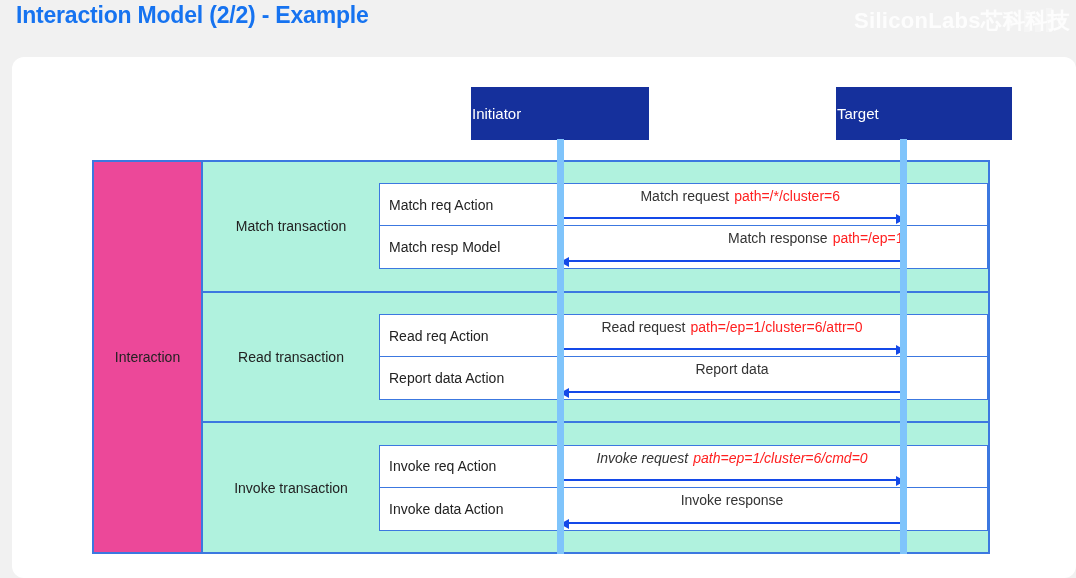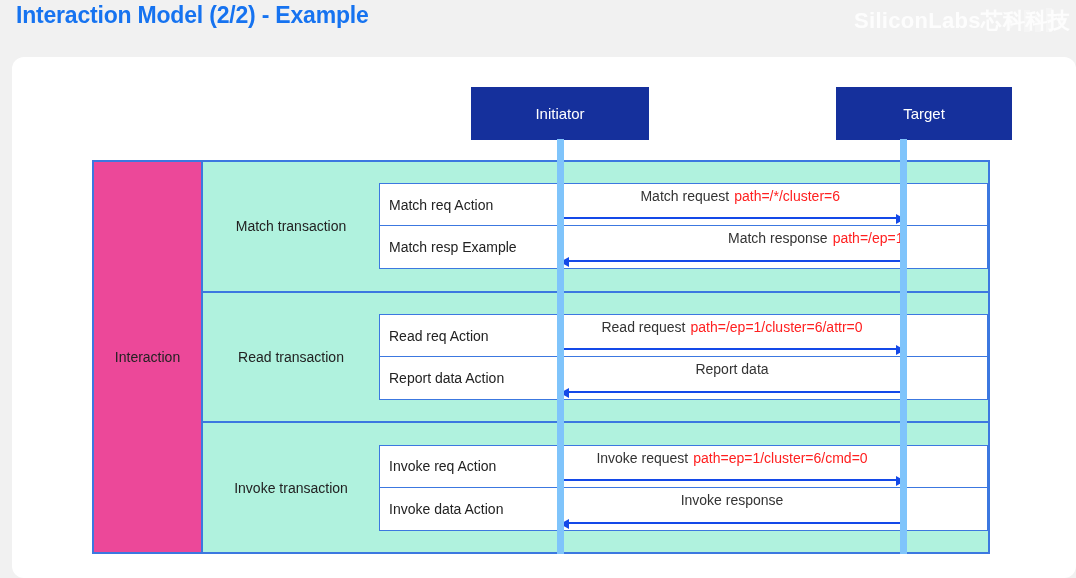--- a/index.html
+++ b/index.html
@@ -33,21 +33,21 @@
   
   #slide-card{
     position:absolute;left:12px;top:57px;
     width:1064px;height:521px;
     background:#ffffff;border-radius:12px;
   }
 
   
   .node-box{
     position:absolute;background:#15309c;
-    display:flex;align-items:center;justify-content:center;
+    display:flex;align-items:center;justify-content:flex-start;
     color:#ffffff;font-size:15px;
     box-shadow:0 0 0 1px #15309c;
   }
   #node-initiator{left:472px;top:88px;width:176px;height:51px;}
   #node-target{left:816px;top:88px;width:174px;height:51px;margin-left:21px;}
 
   .lifeline{
     position:absolute;width:7px;background:#7fc4fb;z-index:6;
   }
   #lifeline-initiator{left:557px;top:139px;height:415px;}
@@ -172,21 +172,21 @@
         <div class="transaction-label">Match transaction</div>
         <div class="action-stack">
           <div class="action-row">
             <div class="action-name">Match req Action</div>
             <div class="msg-area">
               <div class="msg-label" style="left: 17px; right: 83.5px;"><span>Match request</span><span class="gap"></span><span class="path">path=/*/cluster=6</span></div>
               <div class="arrow right" style="bottom: 6px; left: 0.5px; right: 83.5px;"></div>
             </div>
           </div>
           <div class="action-row">
-            <div class="action-name">Match resp Example</div>
+            <div class="action-name">Match resp Model</div>
             <div class="msg-area">
               <div class="msg-label" style="left: 0.5px; right: 83.5px; text-align: right;"><span>Match response</span><span class="gap"></span><span class="path">path=/ep=1</span></div>
               <div class="arrow left" style="bottom: 6px; left: 0.5px; right: 83.5px;"></div>
             </div>
           </div>
         </div>
       </div>
       <div class="transaction-row">
         <div class="transaction-label">Read transaction</div>
         <div class="action-stack">
@@ -205,21 +205,21 @@
             </div>
           </div>
         </div>
       </div>
       <div class="transaction-row">
         <div class="transaction-label">Invoke transaction</div>
         <div class="action-stack">
           <div class="action-row">
             <div class="action-name">Invoke req Action</div>
             <div class="msg-area">
-              <div class="msg-label" style="left: 0.5px; right: 83.5px;"><span>Invoke request</span><span class="gap"></span><span class="path">path=ep=1/cluster=6/cmd=0</span></div>
+              <div class="msg-label" style="left: 0.5px; right: 83.5px; font-style: italic;"><span>Invoke request</span><span class="gap"></span><span class="path">path=ep=1/cluster=6/cmd=0</span></div>
               <div class="arrow right" style="bottom: 6px; left: 0.5px; right: 83.5px;"></div>
             </div>
           </div>
           <div class="action-row">
             <div class="action-name">Invoke data Action</div>
             <div class="msg-area">
               <div class="msg-label" style="left: 0.5px; right: 83.5px;"><span>Invoke response</span></div>
               <div class="arrow left" style="bottom: 6px; left: 0.5px; right: 83.5px;"></div>
             </div>
           </div>

